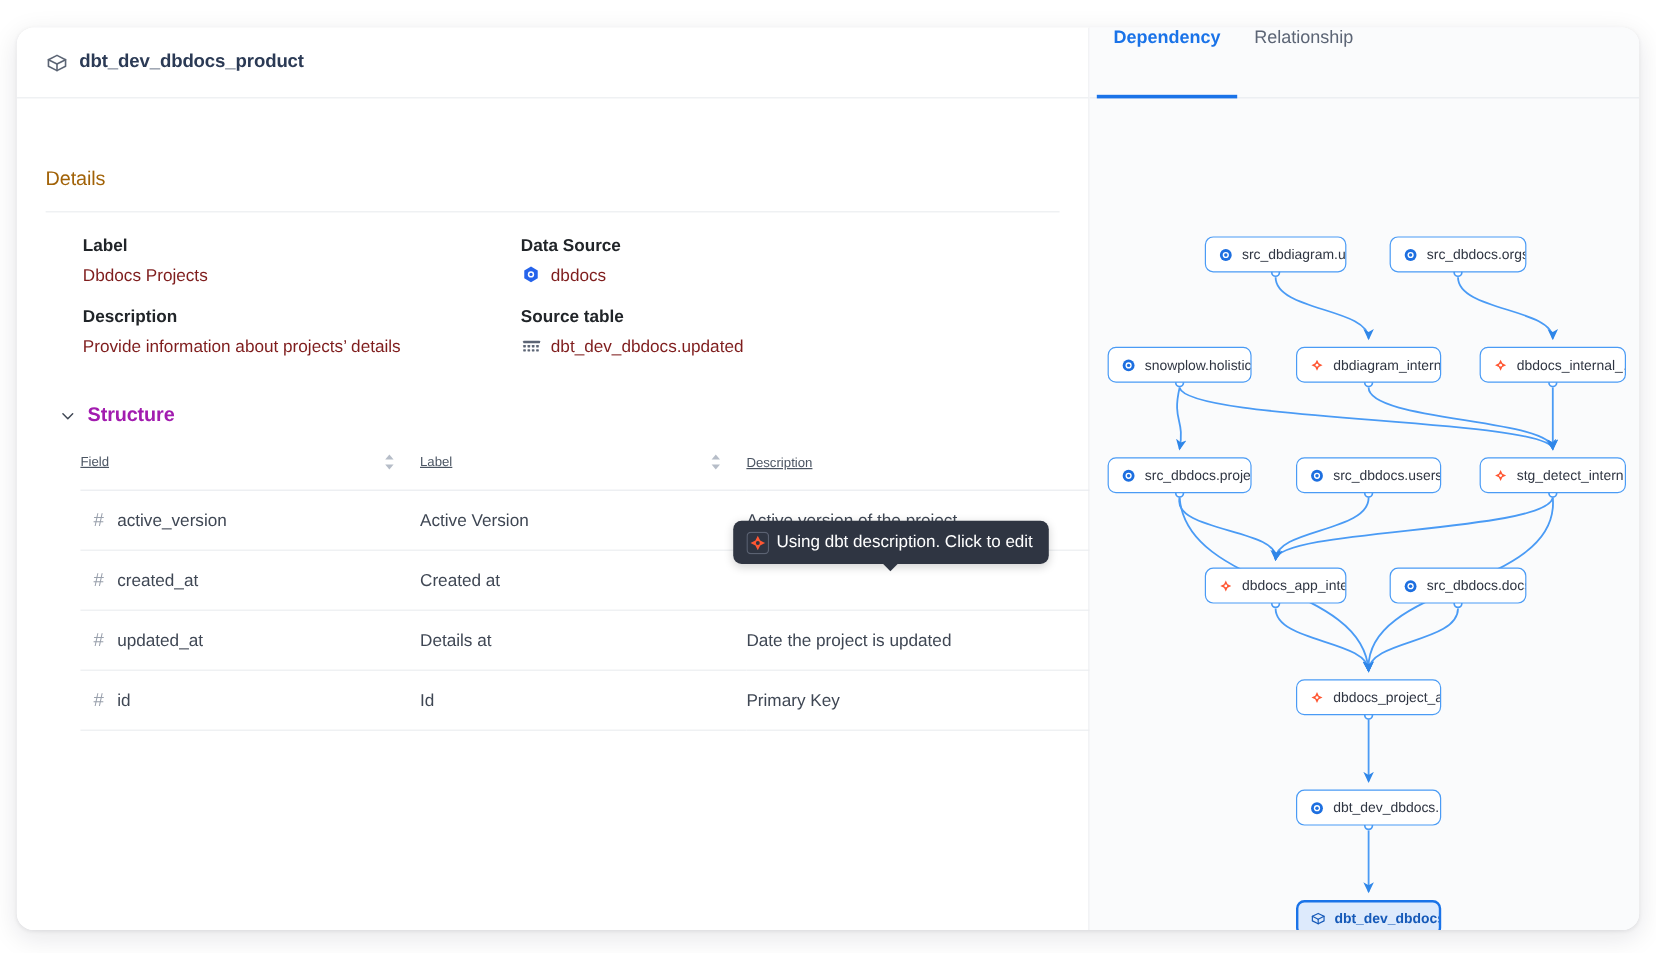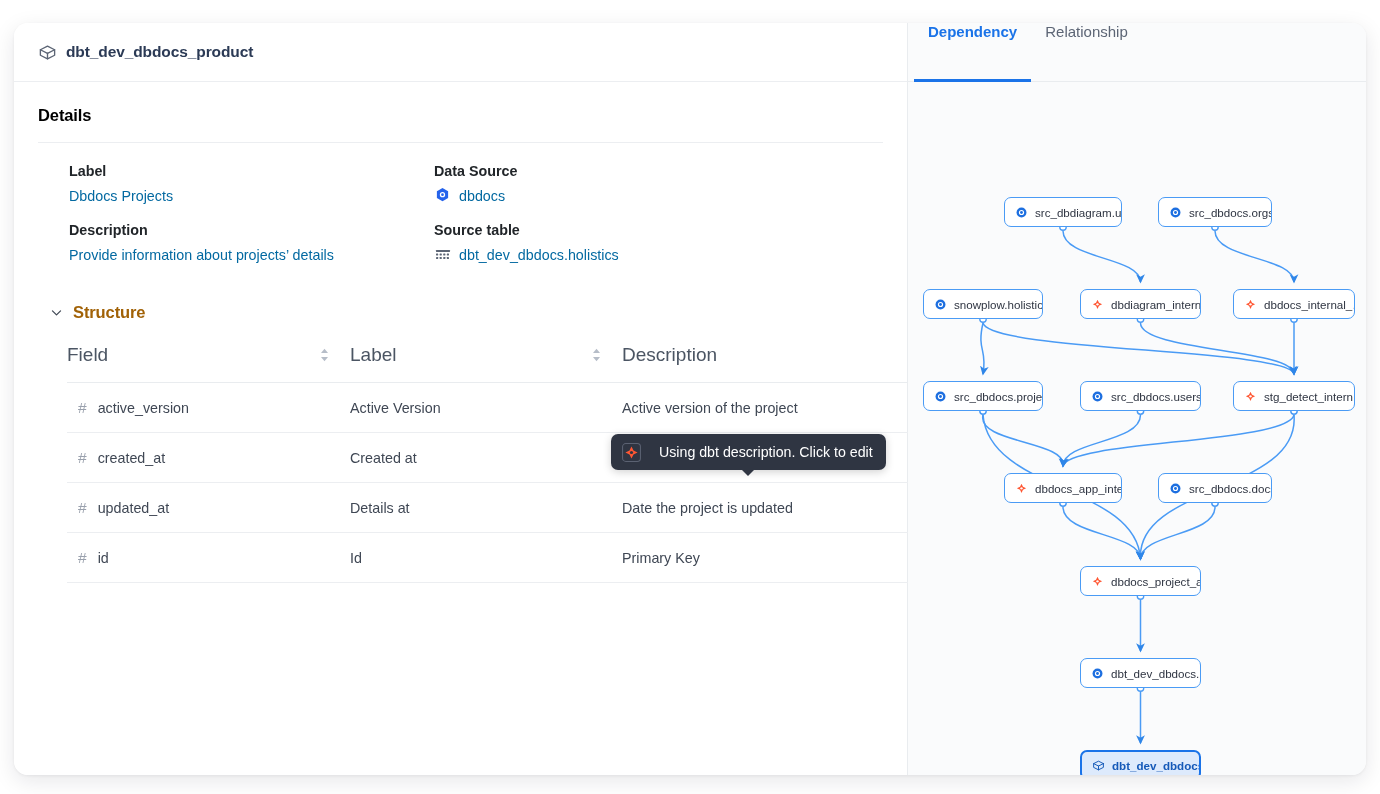--- a/index.html
+++ b/index.html
@@ -50,83 +50,85 @@
     font-size: 15.5px;
     font-weight: 700;
     color: #2b3a55;
     letter-spacing: -0.1px;
   }
 
   .panel-body { padding: 24px 24px 0 24px; }
 
   .section-title {
     font-size: 16.5px;
-    font-weight: 700;
-    color: #000000;
+    font-weight: 400;
+    color: #a16207;
     letter-spacing: -0.1px;
+    margin-top: 34px;
   }
   .details-rule {
     margin-top: 17px;
     border-top: 1px solid #eceef1;
   }
 
   .details-grid {
     display: grid;
     grid-template-columns: 365px 1fr;
     padding: 20px 0 0 31px;
     row-gap: 17px;
   }
   .dkey {
     font-size: 14.3px;
     font-weight: 700;
     color: #212529;
     margin-bottom: 7px;
   }
   .dval {
     font-size: 14.3px;
-    color: #0369a1;
+    color: #7f1d1d;
     display: flex;
     align-items: center;
     gap: 8px;
     min-height: 19px;
   }
 
   .dbdocs-ic { width: 17px; height: 17px; flex:0 0 auto; display:block; }
   .grid-ic   { width: 16px; height: 16px; flex:0 0 auto; display:block; margin-left:1px;}
 
   
   .structure-head {
     display: flex;
     align-items: center;
     gap: 10px;
     padding: 39px 0 0 12px;
   }
   .chev-ic { width: 13px; height: 13px; display:block; }
   .structure-label {
     font-size: 16.5px;
     font-weight: 700;
-    color: #a16207;
+    color: #a21caf;
     letter-spacing: -0.1px;
   }
 
   table.structure-table {
     width: 866px;
     margin-top: 22px;
     margin-left: 29px;
     border-collapse: collapse;
     table-layout: fixed;
   }
   table.structure-table th {
     text-align: right;
-    font-size: 19px;
+    font-size: 11px;
     font-weight: 400;
     color: #4b5563;
     padding: 0 0 16px 0;
     border-bottom: 1px solid #e9ecef;
     vertical-align: bottom;
+    text-decoration: underline;
   }
   .th-inner { display: flex; align-items: center; }
   .th-inner .sort-ic {
     margin-left: auto; margin-right: 20px;
     width: 11px; height: 14px; display: block; flex: 0 0 auto;
   }
   table.structure-table td {
     font-size: 14.3px;
     color: #3f4754;
     height: 50px;
@@ -141,21 +143,21 @@
   .tooltip {
     position: absolute;
     left: 597px;
     top: 411px;
     background: #2f3542;
     color: #ffffff;
     border-radius: 7px;
     height: 36px;
     display: flex;
     align-items: center;
-    gap: 18px;
+    gap: 6px;
     padding: 0 13px 0 11px;
     font-size: 14.2px;
     white-space: nowrap;
     box-shadow: 0 2px 8px rgba(0,0,0,0.18);
   }
   .tooltip::after {
     content: "";
     position: absolute;
     left: 50%;
     bottom: -6px;
@@ -290,21 +292,21 @@
                 <rect x="1" y="6.5" width="2.2" height="2" rx="0.4"></rect>
                   <rect x="4.6" y="6.5" width="2.2" height="2" rx="0.4"></rect>
                 <rect x="8.2" y="6.5" width="2.2" height="2" rx="0.4"></rect>
                   <rect x="11.8" y="6.5" width="2.2" height="2" rx="0.4"></rect>
                 <rect x="1" y="10" width="2.2" height="2" rx="0.4"></rect>
                   <rect x="4.6" y="10" width="2.2" height="2" rx="0.4"></rect>
                 <rect x="8.2" y="10" width="2.2" height="2" rx="0.4"></rect>
                   <rect x="11.8" y="10" width="2.2" height="2" rx="0.4"></rect>
               </g>
             </svg>
-            <span>dbt_dev_dbdocs.holistics</span>
+            <span>dbt_dev_dbdocs.updated</span>
           </div>
         </div>
       </div>
 
       <div class="structure-head">
         <svg class="chev-ic" viewBox="0 0 16 16">
           <path d="M3 6l5 5 5-5" fill="none" stroke="#3f4754" stroke-width="1.5" stroke-linecap="round" stroke-linejoin="round"></path>
         </svg>
         <span class="structure-label">Structure</span>
       </div>

